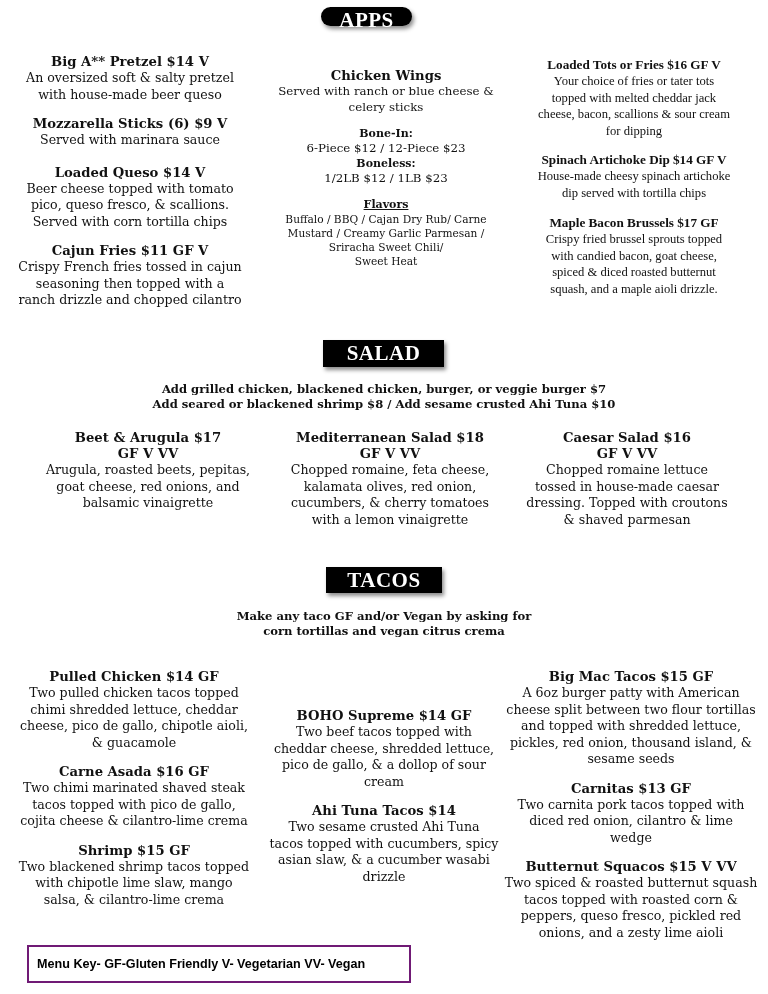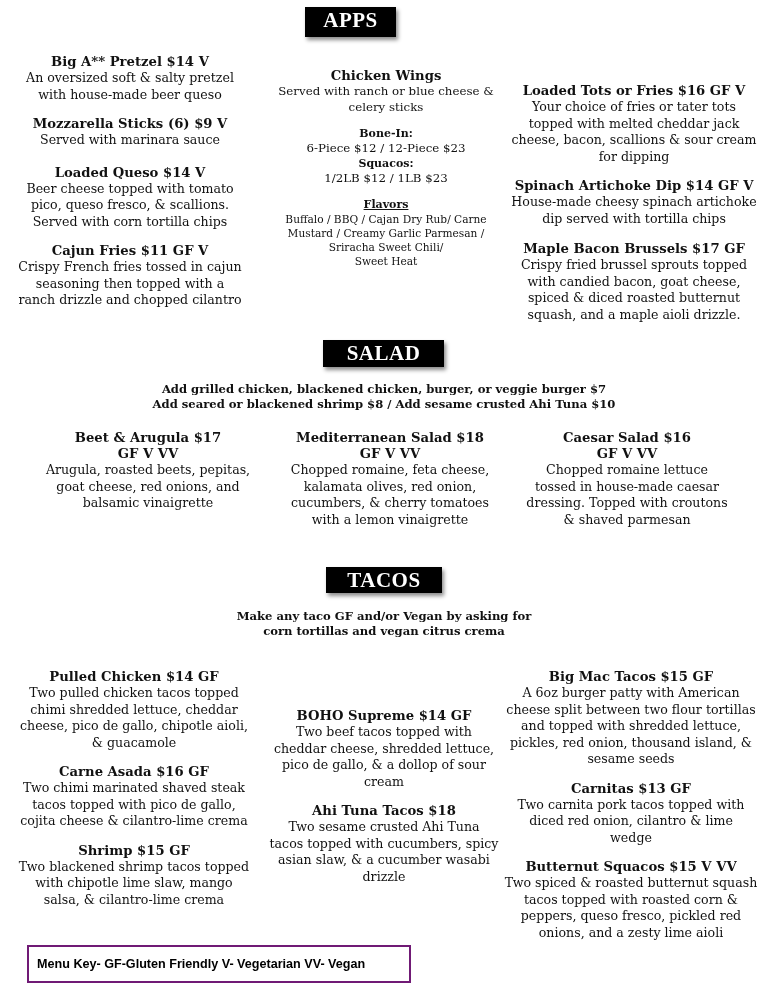--- a/index.html
+++ b/index.html
@@ -22,21 +22,21 @@
   .note { position: absolute; left: 0; width: 768px; text-align: center; font-weight: bold; font-size: 11.6px; line-height: 16px; }
   .key {
     position: absolute; left: 27px; top: 945px; width: 384px; height: 38px;
     border: 2px solid #701a75; font-family: "Liberation Sans", "DejaVu Sans", sans-serif;
     font-weight: bold; font-size: 12.6px; line-height: 34px; padding-left: 8px; color: #000;
   }
 </style>
 </head>
 <body>
 
-<div class="banner" style="left:305px; top:7px; width:91px; height:30px;">APPS</div>
+<div class="banner" style="left:321px; top:7px; width:91px; height:19px;border-radius:12px;">APPS</div>
 
 <div class="col" style="left:10px; top:54px; width:240px;">
   <div class="item">
     <div class="title">Big A** Pretzel $14 V</div>
     <div class="desc">An oversized soft &amp; salty pretzel</div>
     <div class="desc">with house-made beer queso</div>
   </div>
   <div class="item" style="margin-bottom:16px;">
     <div class="title">Mozzarella Sticks (6) $9 V</div>
     <div class="desc">Served with marinara sauce</div>
@@ -55,32 +55,32 @@
   </div>
 </div>
 
 <div class="col" style="left:258px; top:68px; width:256px;">
   <div class="title">Chicken Wings</div>
   <div class="wings-desc">Served with ranch or blue cheese &amp;</div>
   <div class="wings-desc">celery sticks</div>
   <div style="height:12px;"></div>
   <div class="small-b">Bone-In:</div>
   <div class="wings-desc">6-Piece $12 / 12-Piece $23</div>
-  <div class="small-b">Squacos:</div>
+  <div class="small-b">Boneless:</div>
   <div class="wings-desc">1/2LB $12 / 1LB $23</div>
   <div style="height:12px;"></div>
   <div class="small-b u">Flavors</div>
   <div class="small">Buffalo / BBQ / Cajan Dry Rub/  Carne</div>
   <div class="small">Mustard / Creamy Garlic Parmesan /</div>
   <div class="small">Sriracha Sweet Chili/</div>
   <div class="small">Sweet Heat</div>
   <div style="height:12px;"></div>
 </div>
 
-<div class="col" style="left:508px; top:83px; width:252px;">
+<div class="col" style="left:508px; top:57px; width:252px;font-family:Liberation Serif, serif;">
   <div class="item">
     <div class="title">Loaded Tots or Fries $16 GF V</div>
     <div class="desc">Your choice of fries or  tater tots</div>
     <div class="desc">topped with melted cheddar jack</div>
     <div class="desc">cheese, bacon, scallions &amp; sour cream</div>
     <div class="desc">for dipping</div>
   </div>
   <div class="item" style="margin-bottom:14px;">
     <div class="title">Spinach Artichoke Dip $14 GF V</div>
     <div class="desc">House-made cheesy spinach artichoke</div>
@@ -151,21 +151,21 @@
 
 <div class="col" style="left:256px; top:708px; width:256px;">
   <div class="item">
     <div class="title">BOHO Supreme $14 GF</div>
     <div class="desc">Two beef tacos topped with</div>
     <div class="desc">cheddar cheese, shredded lettuce,</div>
     <div class="desc">pico de gallo, &amp; a dollop of sour</div>
     <div class="desc">cream</div>
   </div>
   <div class="item">
-    <div class="title">Ahi Tuna Tacos $18</div>
+    <div class="title">Ahi Tuna Tacos $14</div>
     <div class="desc">Two sesame crusted Ahi Tuna</div>
     <div class="desc">tacos topped with cucumbers, spicy</div>
     <div class="desc">asian slaw, &amp; a cucumber wasabi</div>
     <div class="desc">drizzle</div>
   </div>
 </div>
 
 <div class="col" style="left:498px; top:669px; width:266px;">
   <div class="item">
     <div class="title">Big Mac Tacos $15 GF</div>

